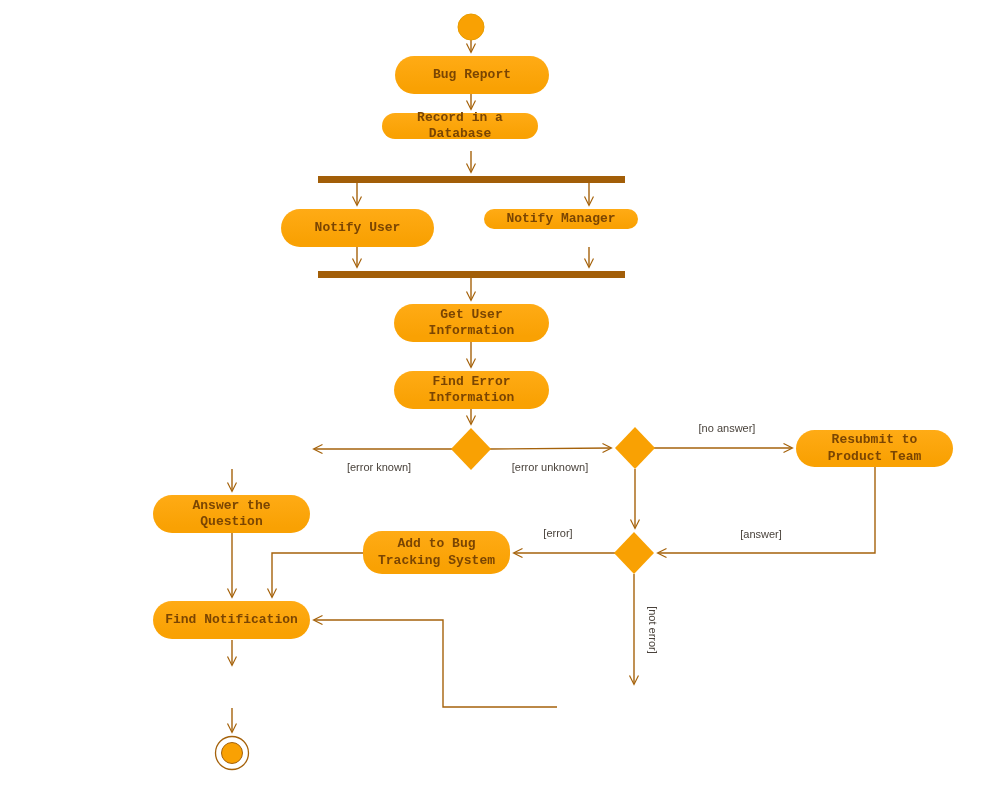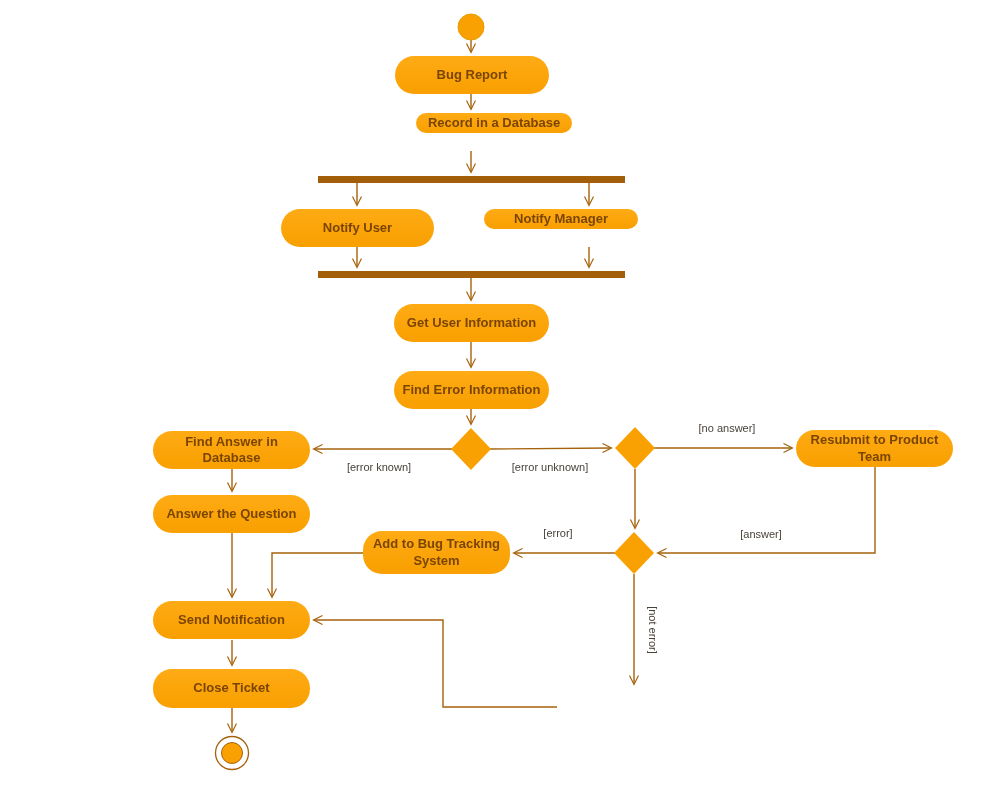--- a/index.html
+++ b/index.html
@@ -45,20 +45,21 @@
     align-items: center;
     justify-content: center;
     text-align: center;
     background: linear-gradient(180deg, var(--node-fill-top) 0%, var(--node-fill) 85%);
     border-radius: 19px;
     color: var(--node-text);
     font-size: 13px;
     font-weight: 600;
     line-height: 1.25;
     padding: 2px 8px;
+    font-family: Liberation Mono, monospace;
   }
   .guard {
     position: absolute;
     transform: translate(-50%, -50%);
     color: var(--guard-text);
     font-size: 11px;
     white-space: nowrap;
   }
   .guard.vertical {
     writing-mode: vertical-rl;
@@ -104,31 +105,29 @@
     <rect class="bar-rect" x="318" y="176" width="307" height="7"></rect>
     <rect class="bar-rect" x="318" y="271" width="307" height="7"></rect>
     <polygon class="diamond" points="471,428 491,449 471,470 451,449"></polygon>
     <polygon class="diamond" points="635,427 655,448 635,469 615,448"></polygon>
     <polygon class="diamond" points="634,532 654,553 634,574 614,553"></polygon>
     <circle class="final-outer" cx="232" cy="753" r="16.5"></circle>
     <circle class="final-inner" cx="232" cy="753" r="10.5"></circle>
   </svg>
 
   <div class="node" style="left:395px;top:56px;width:154px;height:38px">Bug Report</div>
-  <div class="node" style="left:416px;top:113px;width:156px;height:20px">Record in a Database</div>
+  <div class="node" style="left:382px;top:113px;width:156px;height:26px">Record in a Database</div>
   <div class="node" style="left:281px;top:209px;width:153px;height:38px">Notify User</div>
   <div class="node" style="left:484px;top:209px;width:154px;height:20px">Notify Manager</div>
   <div class="node" style="left:394px;top:304px;width:155px;height:38px">Get User Information</div>
   <div class="node" style="left:394px;top:371px;width:155px;height:38px">Find Error Information</div>
-  <div class="node" style="left:153px;top:431px;width:157px;height:38px">Find Answer in Database</div>
   <div class="node" style="left:153px;top:495px;width:157px;height:38px">Answer the Question</div>
   <div class="node" style="left:363px;top:531px;width:147px;height:43px">Add to Bug Tracking System</div>
   <div class="node" style="left:796px;top:430px;width:157px;height:37px">Resubmit to Product Team</div>
-  <div class="node" style="left:153px;top:601px;width:157px;height:38px">Send Notification</div>
-  <div class="node" style="left:153px;top:669px;width:157px;height:39px">Close Ticket</div>
+  <div class="node" style="left:153px;top:601px;width:157px;height:38px">Find Notification</div>
 
   <div class="guard" style="left:379px;top:467px">[error known]</div>
   <div class="guard" style="left:550px;top:467px">[error unknown]</div>
   <div class="guard" style="left:727px;top:428px">[no answer]</div>
   <div class="guard" style="left:761px;top:534px">[answer]</div>
   <div class="guard" style="left:558px;top:533px">[error]</div>
   <div class="guard vertical" style="left:653px;top:630px">[not error]</div>
 
 </div>
 

